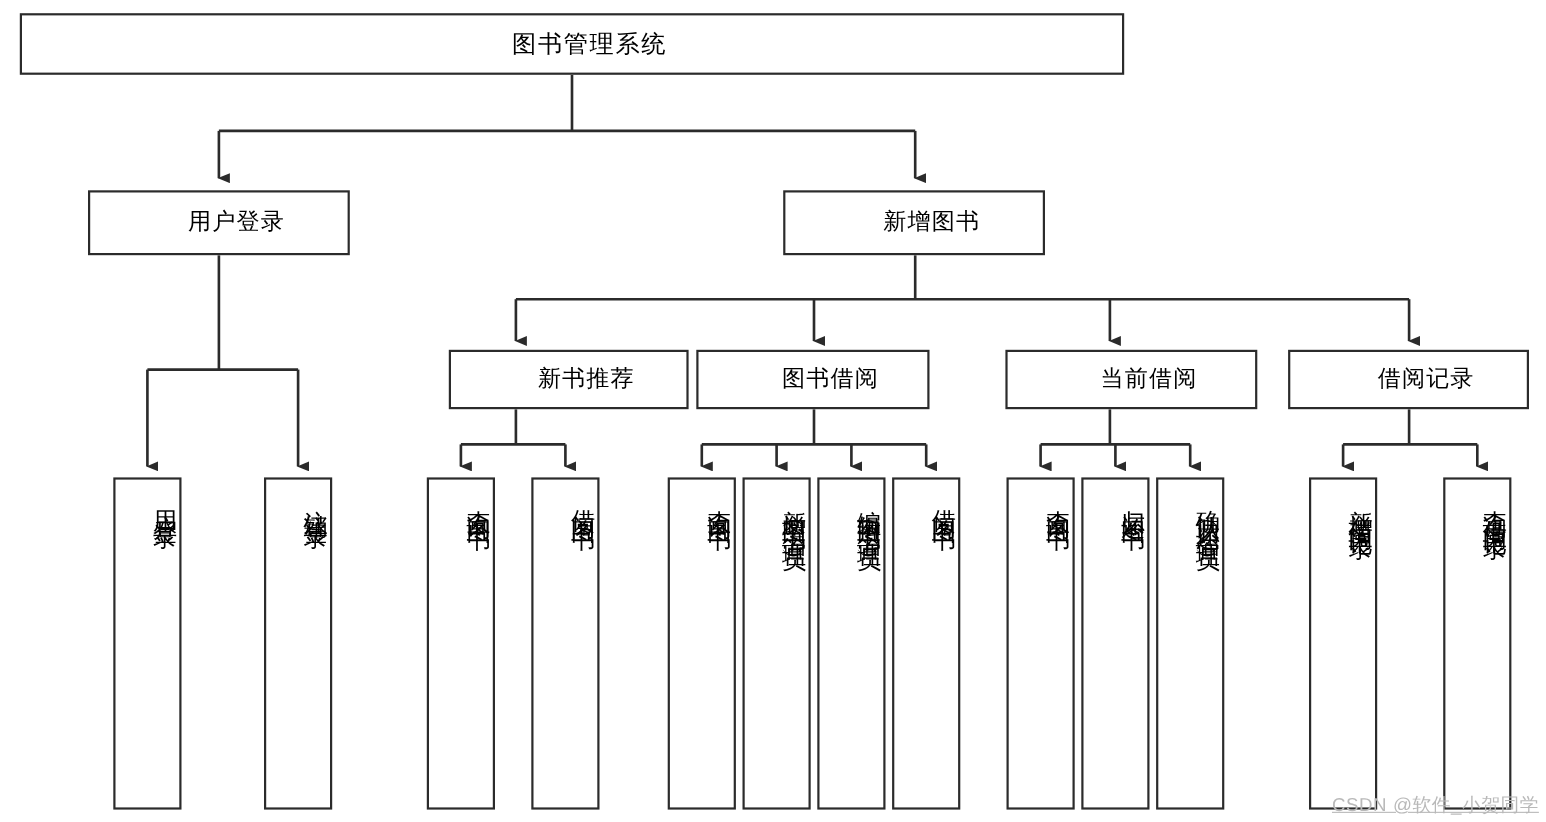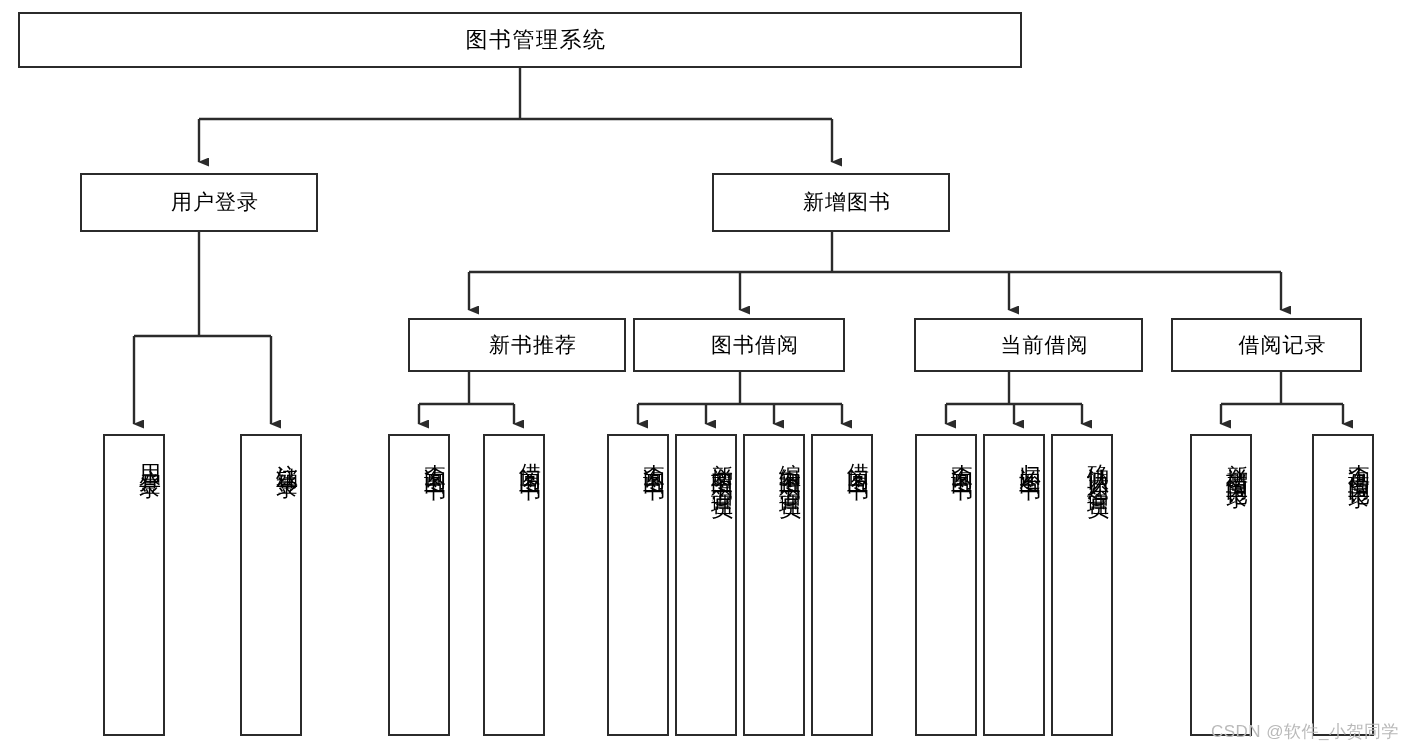--- a/index.html
+++ b/index.html
@@ -61,20 +61,21 @@
   
   #watermark{
     position:absolute;
     right:6px;bottom:4px;
     font-size:17px;
     color:#b9b9b9;
     letter-spacing:.5px;
     z-index:5;
     white-space:nowrap;
     user-select:none;
+    text-decoration:underline;
   }
 </style>
 </head>
 <body>
 
 <div id="canvas">
 
   <svg id="wires" viewBox="0 0 1405 747" xmlns="http://www.w3.org/2000/svg">
     <defs>
       <marker id="arrow" markerWidth="9" markerHeight="11" refX="4.5" refY="10" orient="auto" markerUnits="userSpaceOnUse">
@@ -142,21 +143,21 @@
   </div>
 
   <div class="node h-node" style="left:633px;top:318px;width:212px;height:54px;">
     <span class="label">图书借阅</span>
   </div>
 
   <div class="node h-node" style="left:914px;top:318px;width:229px;height:54px;">
     <span class="label">当前借阅</span>
   </div>
 
-  <div class="node h-node" style="left:1171px;top:318px;width:191px;height:54px;">
+  <div class="node h-node" style="left:1171px;top:318px;width:219px;height:54px;">
     <span class="label">借阅记录</span>
   </div>
 
   <div class="node v-node" style="left:103px;top:434px;width:62px;height:302px;">
     <span class="label">用户登录</span>
   </div>
 
   <div class="node v-node" style="left:240px;top:434px;width:62px;height:302px;">
     <span class="label">注销登录</span>
   </div>

